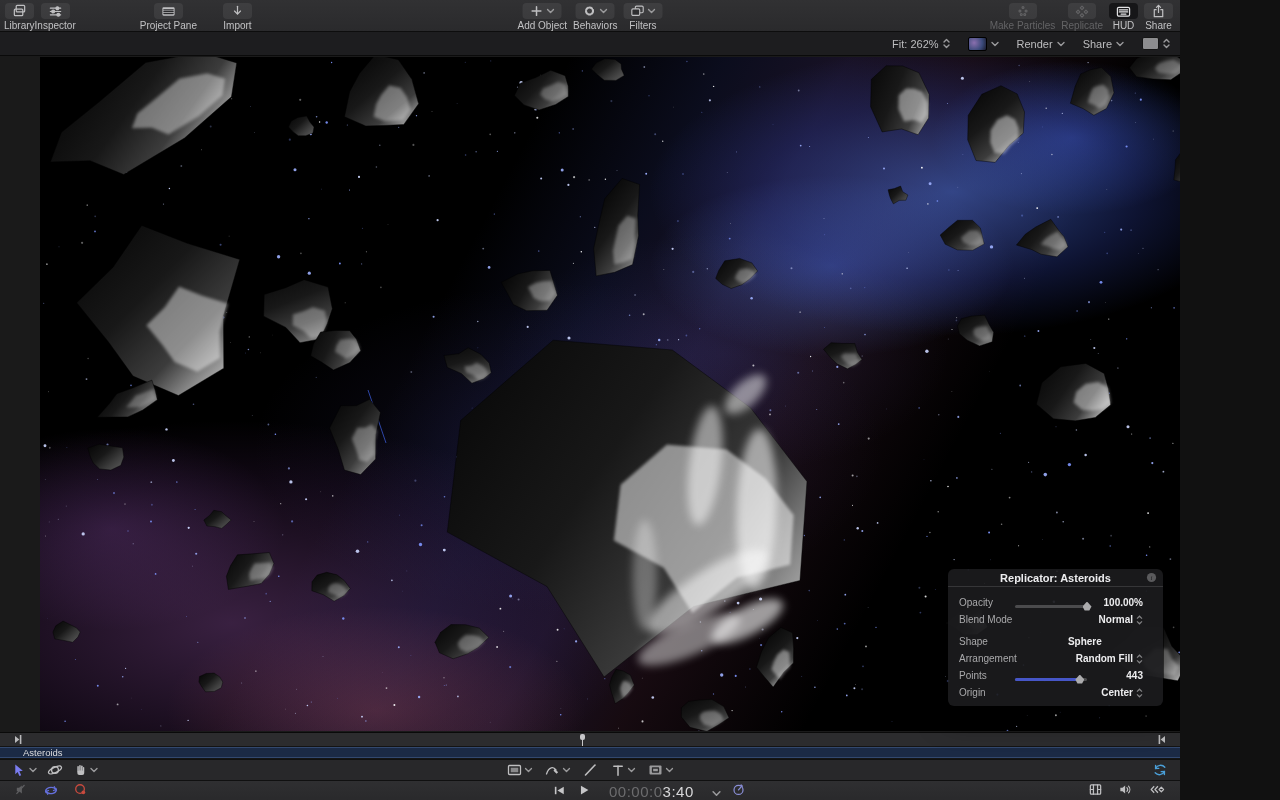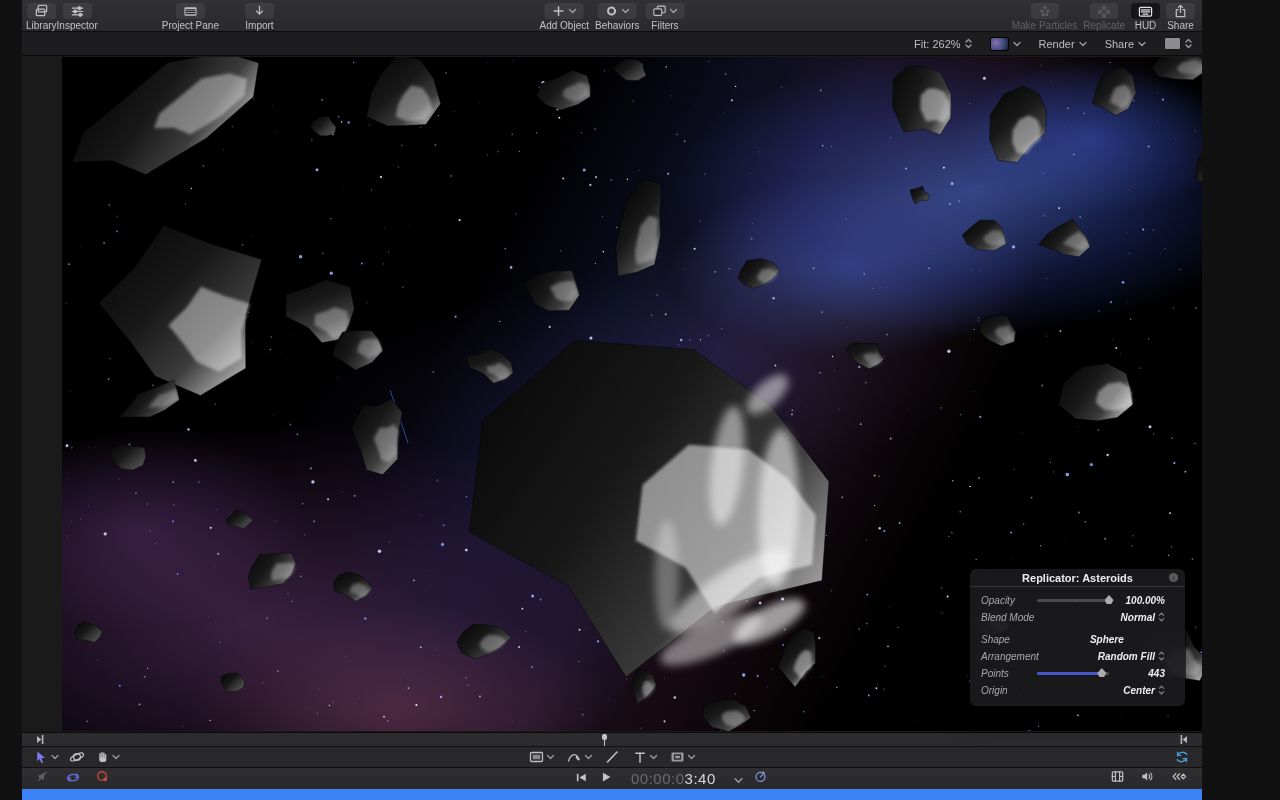--- a/index.html
+++ b/index.html
@@ -1,17 +1,17 @@
 <!DOCTYPE html>
 <html><head>
 <meta charset="utf-8">
 <style>
   html,body{margin:0;padding:0;background:#111;}
   body{font-family:"Liberation Sans",sans-serif;-webkit-font-smoothing:antialiased;}
-  .app{position:relative;width:1180px;height:800px;background:#3b82f6;overflow:hidden;margin-left:22px;}
+  .app{position:relative;width:1180px;height:800px;background:#7dd3fc;overflow:hidden;}
 
   
   .toolbar{position:relative;height:31px;background:linear-gradient(#313133,#2a2a2c);border-bottom:1px solid #0d0d0d;}
   .tb-group{position:absolute;top:0;display:flex;align-items:flex-start;}
   .tb-left{left:4px;}
   .tb-center{left:50%;transform:translateX(-50%);}
   .tb-right{right:4px;}
   .tb-item{display:flex;flex-direction:column;align-items:center;padding-top:3px;cursor:default;}
   .tb-btn{background:rgba(255,255,255,.07);border-radius:4px;height:16px;padding:0 7px;display:flex;align-items:center;gap:3px;}
   .tb-btn.active{background:#161618;}
@@ -45,21 +45,21 @@
       radial-gradient(300px 160px at 57% 44%, rgba(80,80,170,.18), transparent 75%),
       linear-gradient(118deg, transparent 34%, rgba(60,70,160,.18) 44%, rgba(110,80,170,.22) 52%, rgba(150,70,110,.15) 60%, transparent 72%);}
   #scene-svg{position:absolute;inset:0;width:100%;height:100%;}
 
   
   .hud{position:absolute;left:948px;top:513px;width:215px;background:rgba(27,27,29,.93);border-radius:6px;box-shadow:0 10px 30px rgba(0,0,0,.65),0 0 0 1px rgba(0,0,0,.55);z-index:5;}
   .hud-title-row{height:17px;display:flex;align-items:center;justify-content:center;position:relative;border-bottom:1px solid rgba(255,255,255,.13);}
   .hud-title{font-size:11px;font-weight:bold;color:#ededef;}
   .hud-info{position:absolute;right:6px;top:3px;}
   .hud-body{padding:4px 20px 7px 11px;}
-  .hud-row{display:flex;align-items:center;height:16px;margin:1px 0;font-style:italic;}
+  .hud-row{display:flex;align-items:flex-end;height:16px;margin:1px 0;}
   .hud-row.gap{margin-top:6px;gap:40px;}
   .hud-label{font-size:10px;color:#a9a9ab;}
   .hud-spacer{flex:1;}
   .hud-slider{position:relative;width:72px;height:3px;background:#4b4b4d;border-radius:2px;margin-right:8px;}
   .hud-slider .fill{position:absolute;left:0;top:0;height:100%;border-radius:2px;}
   .hud-slider .sthumb{position:absolute;top:-3.5px;width:9px;height:9px;background:#ababad;clip-path:polygon(50% 0,100% 55%,76% 100%,24% 100%,0 55%);margin-left:-4.5px;}
   .hud-value{width:48px;text-align:right;font-size:10px;font-weight:bold;color:#ededef;white-space:nowrap;}
   .hud-step{margin-left:3px;width:7px;display:flex;}
   .hud-pop .hud-value{width:auto;}
 
@@ -1341,20 +1341,25 @@
       </svg>
     <svg class="out-marker" width="9" height="11" viewBox="0 0 9 11">
         <rect x="1.6" y="1" width="1.6" height="9" fill="#b9b9bb"></rect>
         <path d="M8 2 L3.6 5.5 L8 9 Z" fill="#b9b9bb"></path>
       </svg>
     <div class="playhead">
         <div class="ph-head"></div>
         <div class="ph-line"></div>
       </div>
   </div>
+  <div class="trackrow">
+    <div class="trackbar">
+      <span>Asteroids</span>
+    </div>
+  </div>
 
   <div class="toolsrow">
     <div class="tool-group tg-left">
       <div class="tool">
         <svg width="15" height="15" viewBox="0 0 16 16">
             <path d="M3.5 1.5 L11.5 8.2 L7.8 8.7 L9.8 13 L7.9 13.9 L6 9.6 L3.5 12 Z" fill="#7a7cf0"></path>
           </svg>
         <svg class="chev" width="8" height="6" viewBox="0 0 8 6">
             <polyline points="1,1.5 4,4.5 7,1.5"></polyline>
           </svg>

